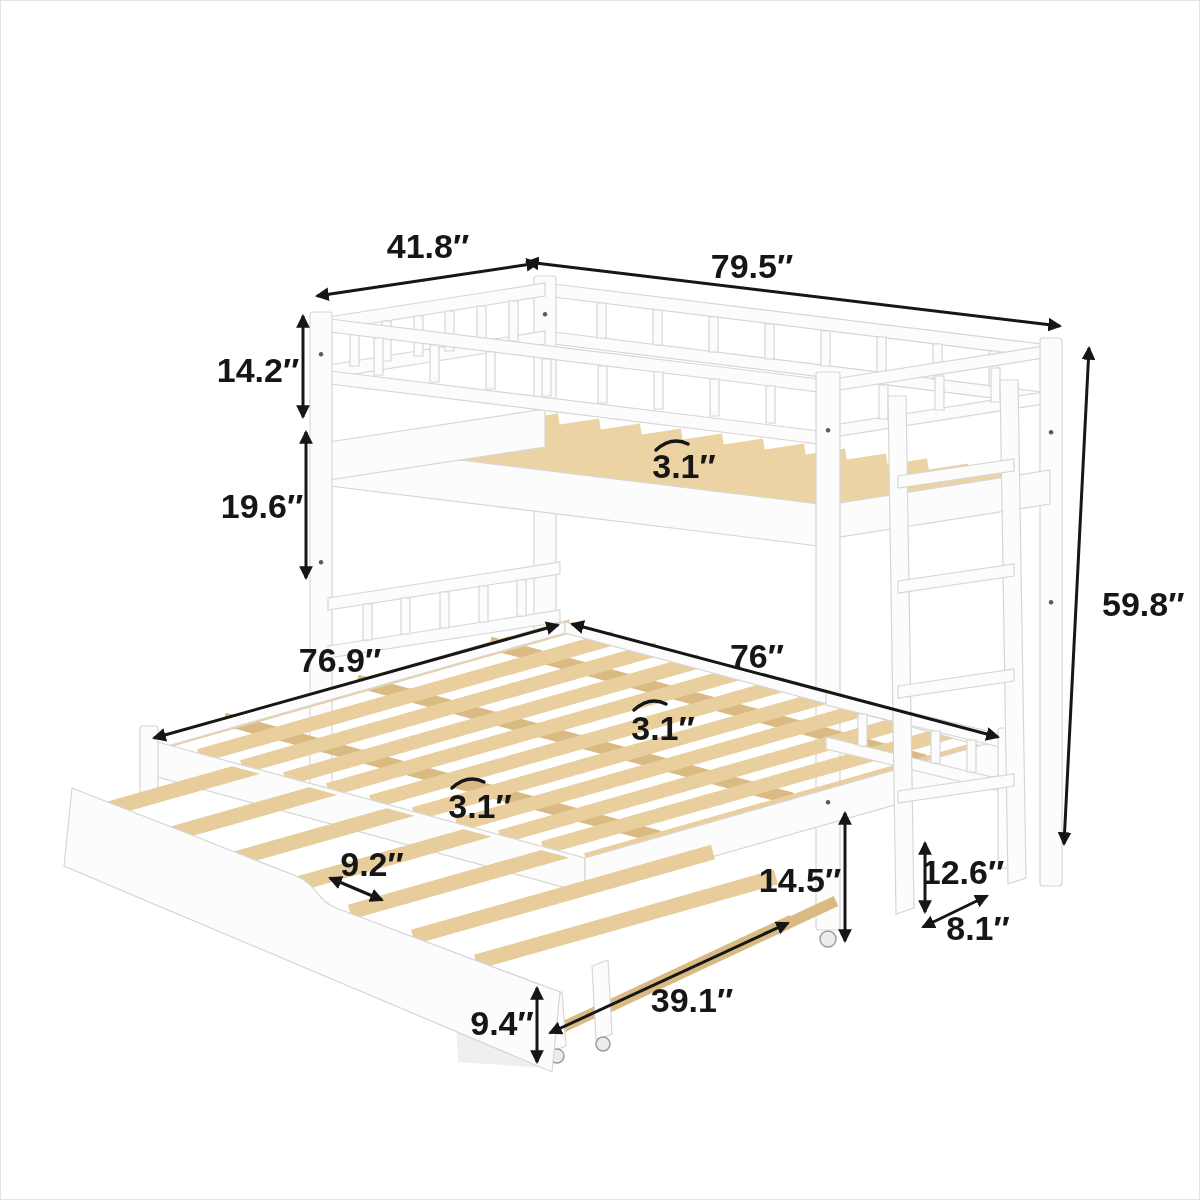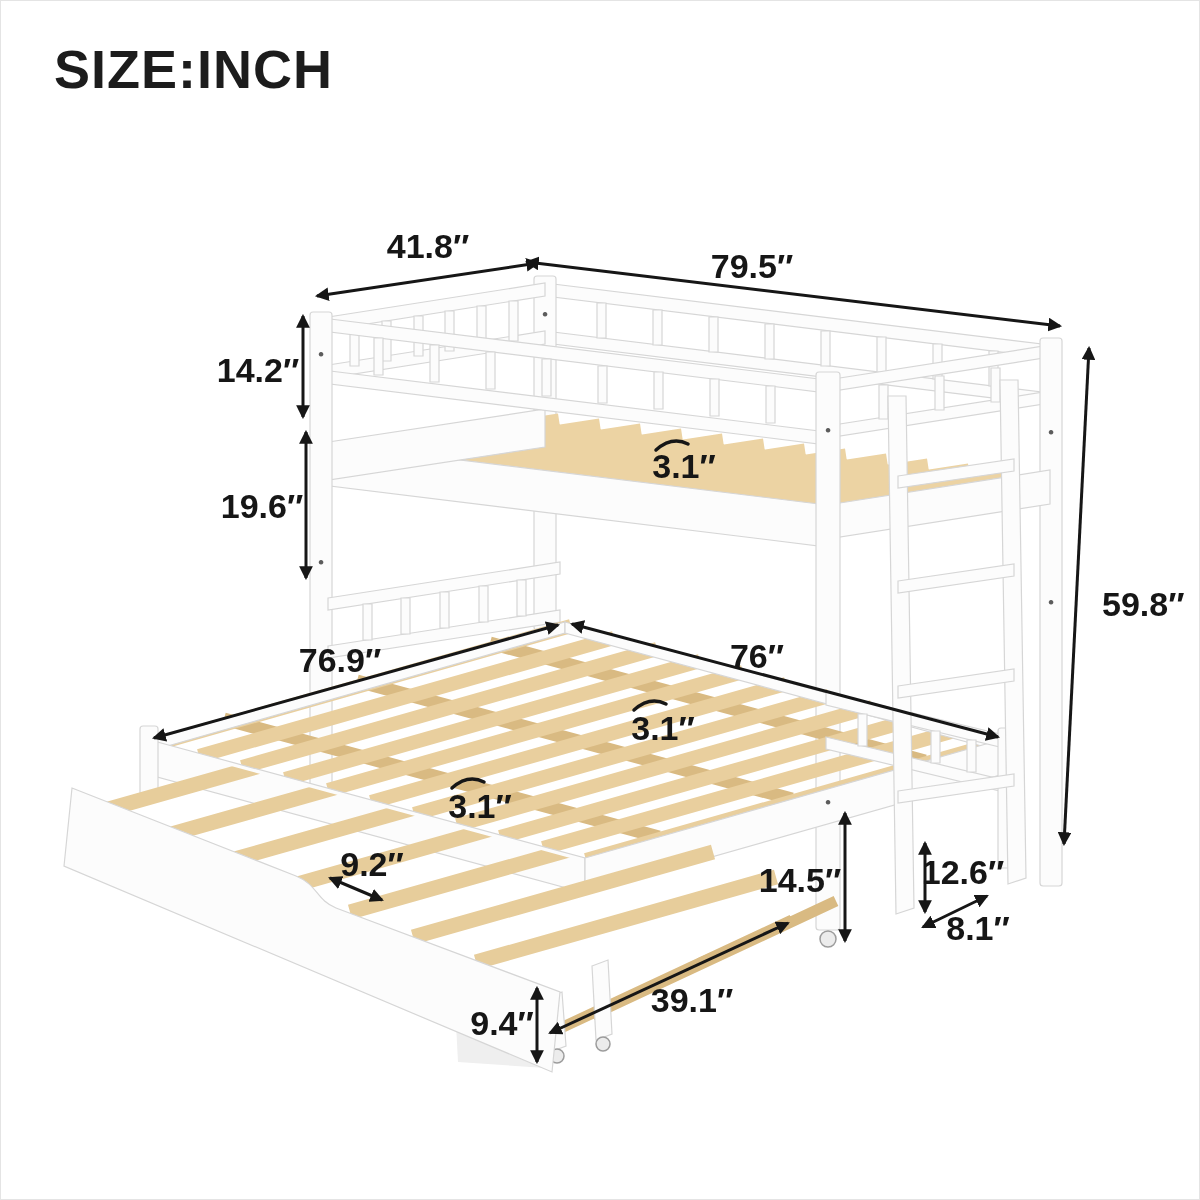--- a/index.html
+++ b/index.html
@@ -11,21 +11,20 @@
   svg{position:absolute;left:0;top:0;}
   .wood{fill:#fcfcfc;stroke:#d6d6d6;stroke-width:1.2;}
   .dim{font:700 34px "Liberation Sans",sans-serif;fill:#161616;}
   .arrow{stroke:#161616;stroke-width:3;fill:none;}
   .bracket{stroke:#161616;stroke-width:3.5;fill:none;stroke-linecap:round;}
 </style>
 </head>
 <body>
 
 <div id="canvas">
-  <div class="title">SIZE:INCH</div>
 
   <svg width="1200" height="1200" viewBox="0 0 1200 1200">
     <defs>
       <marker id="ah" viewBox="0 0 10 10" refX="8.5" refY="5" markerWidth="4.6" markerHeight="4.6" orient="auto-start-reverse">
         <path d="M0,0L10,5L0,10z" fill="#161616"></path>
       </marker>
       <clipPath id="underbed">
         <polygon points="60,772 150,744 585,862 1000,744 1090,760 1090,1100 60,1100"></polygon>
       </clipPath>
     </defs>

